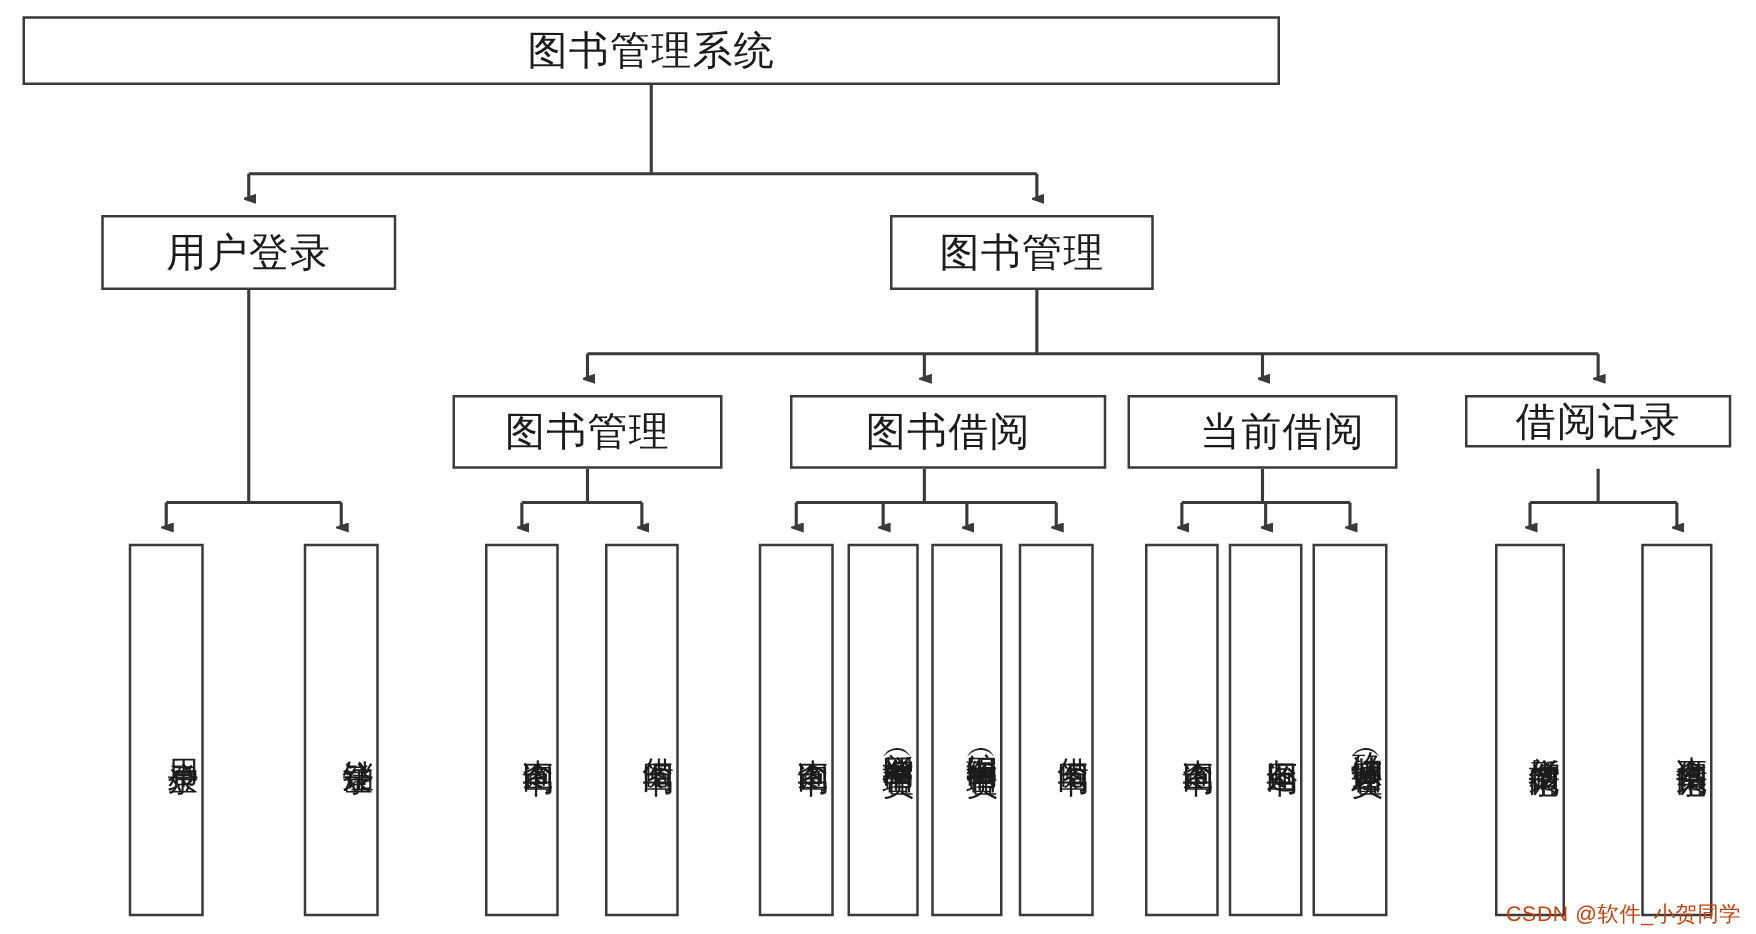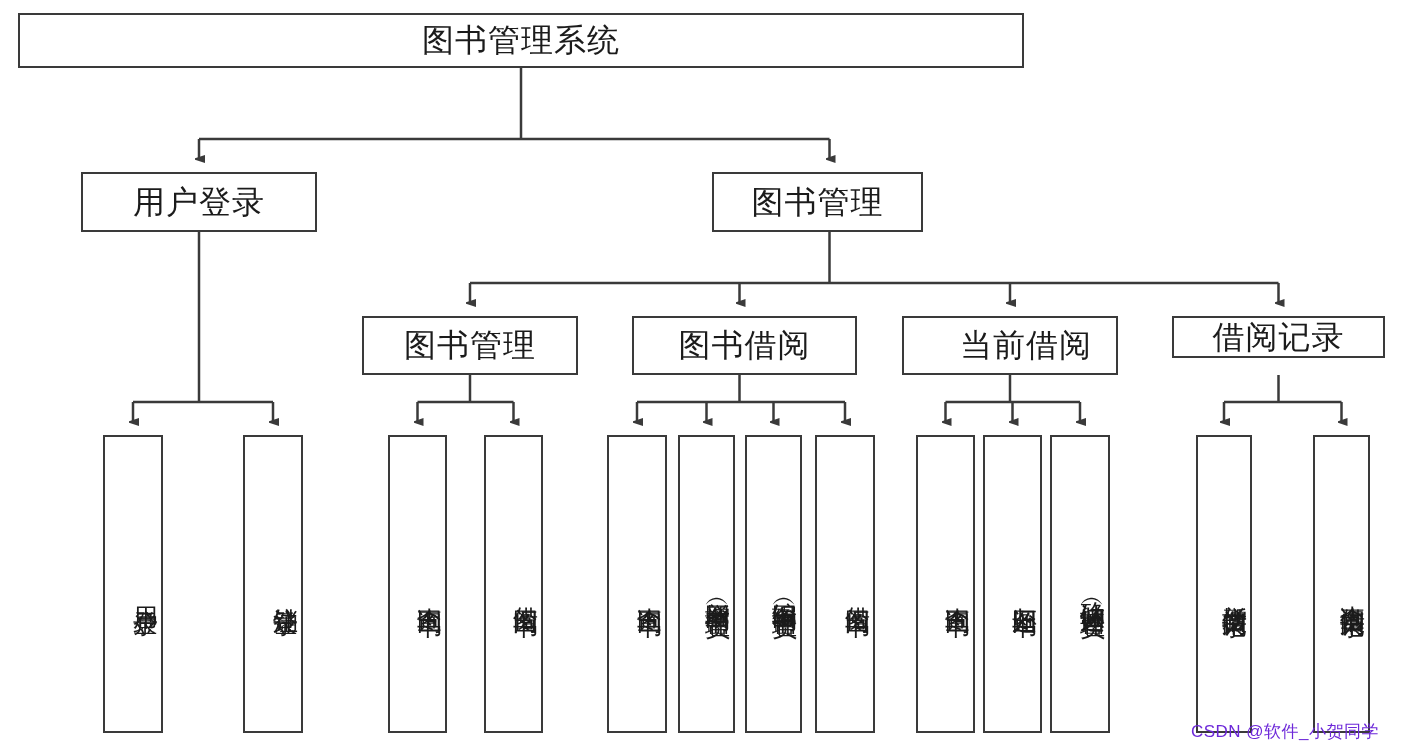--- a/index.html
+++ b/index.html
@@ -57,24 +57,24 @@
     text-orientation: upright;
     display: block;
     white-space: nowrap;
   }
   .node .hlabel {
     display: block;
     white-space: nowrap;
   }
   #watermark {
     position: absolute;
-    right: 26px;
+    right: 12px;
     bottom: 4px;
     font-size: 17px;
-    color: #6d28d9;
+    color: #c2410c;
     letter-spacing: 0.5px;
     white-space: nowrap;
     user-select: none;
   }
 </style>
 </head>
 <body>
 
 <div id="canvas">
 
@@ -127,21 +127,21 @@
       </div>
       <div class="node horiz" style="left: 81px; top: 172px; width: 236px; height: 60px;">
         <span class="hlabel">用户登录</span>
       </div>
       <div class="node horiz" style="left: 712px; top: 172px; width: 211px; height: 60px;">
         <span class="hlabel">图书管理</span>
       </div>
       <div class="node horiz" style="left: 362px; top: 316px; width: 216px; height: 59px;">
         <span class="hlabel">图书管理</span>
       </div>
-      <div class="node horiz" style="left: 632px; top: 316px; width: 225px; height: 59px;">
+      <div class="node horiz" style="left: 632px; top: 316px; width: 253px; height: 59px;">
         <span class="hlabel">图书借阅</span>
       </div>
       <div class="node horiz" style="left: 902px; top: 316px; width: 216px; height: 59px; padding-left: 32px;">
         <span class="hlabel">当前借阅</span>
       </div>
       <div class="node horiz" style="left: 1172px; top: 316px; width: 213px; height: 42px;">
         <span class="hlabel">借阅记录</span>
       </div>
       <div class="node vert" style="left: 103px; top: 435px; width: 60px; height: 298px;">
         <span class="vlabel">用户登录</span>

